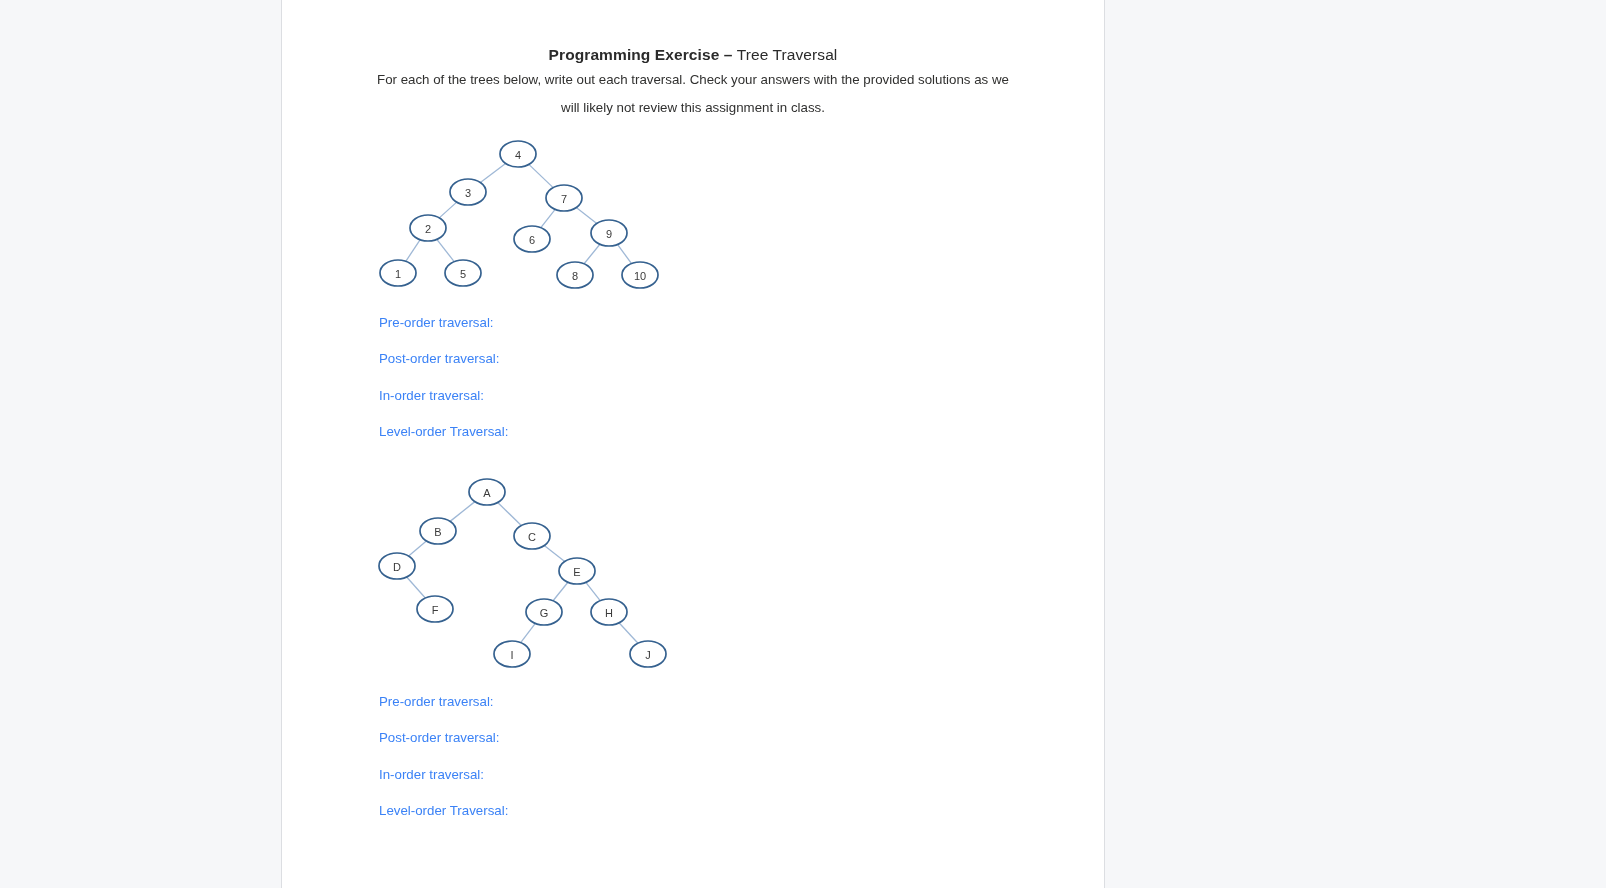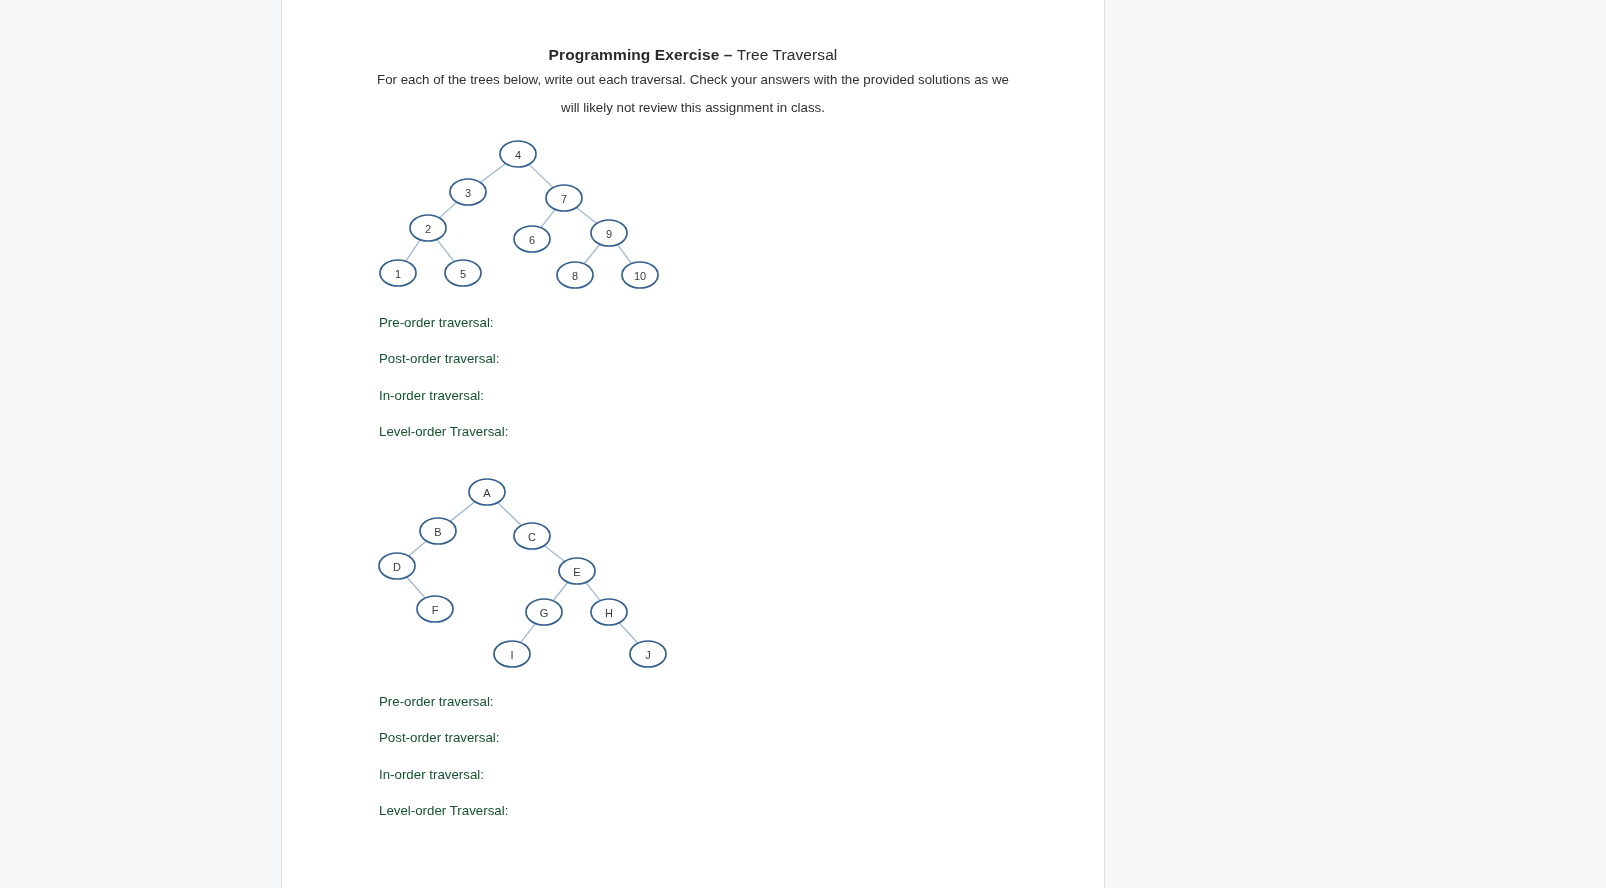--- a/index.html
+++ b/index.html
@@ -88,21 +88,21 @@
     dominant-baseline: central;
   }
 
   
   .traversal-list {
     position: absolute;
     left: 97px;
   }
   .traversal-line {
     font-size: 13.3px;
-    color: #14532d;
+    color: #3b82f6;
     height: 36.4px;
     line-height: 36.4px;
     white-space: nowrap;
   }
 </style>
 </head>
 <body>
 
 <div id="viewport">
   <div id="page">

